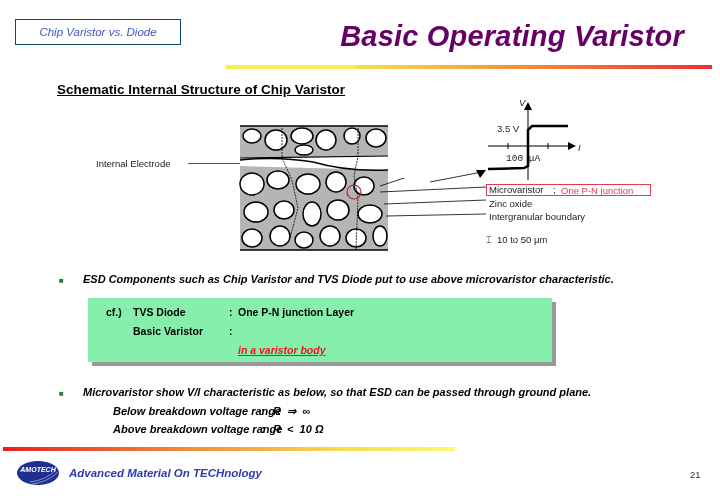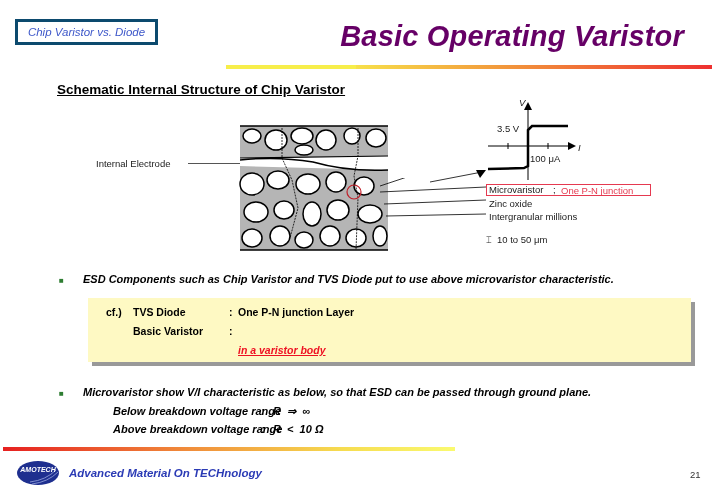--- a/index.html
+++ b/index.html
@@ -1,26 +1,26 @@
 <!DOCTYPE html>
 <html><head>
   <meta charset="utf-8">
   <style>
     * { margin:0; padding:0; box-sizing:border-box; }
     body { width:720px; height:498px; background:#fff; position:relative; overflow:hidden; font-family:"Liberation Sans", sans-serif; }
     .abs { position:absolute; }
-    .tag-box { left:15px; top:19px; width:143px; height:26px; border:3px solid #0c4a6e; color:#3d57c9; font-style:italic; font-size:11.5px; display:flex; align-items:center; justify-content:center; }
+    .tag-box { left:15px; top:19px; width:166px; height:26px; border:1px solid #0c4a6e; color:#3d57c9; font-style:italic; font-size:11.5px; display:flex; align-items:center; justify-content:center; }
     .title { right:36px; top:20px; color:#660066; font-size:29px; font-weight:bold; font-style:italic; letter-spacing:0.2px; }
     .bar-top { left:226px; top:65px; width:130px; height:4px; background:#f7ee4a; }
     .bar-top2 { left:356px; top:65px; width:356px; height:4px; background:linear-gradient(to right,#f7e04a,#f29a3c 40%,#ee3030); }
     .subtitle { left:57px; top:82px; font-size:13.5px; font-weight:bold; text-decoration:underline; color:#000;text-align:right; }
     .label-small { font-size:9.5px; color:#222; }
     .bullet { font-size:8px; color:#2e7d32; }
     .body-text { font-size:11px; font-weight:bold; color:#000;font-style:italic; }
-    .cf-box { left:88px; top:298px; width:603px; height:64px; background:#fef9c3; box-shadow:4px 4px 0 #999; }
+    .cf-box { left:88px; top:298px; width:464px; height:64px; background:#86efac; box-shadow:4px 4px 0 #999; }
     .cf-row { position:absolute; font-size:10.5px; font-weight:bold; color:#000; }
     .red-u { color:#ee1122; font-style:italic; text-decoration:underline; }
     .bottom-bar { left:3px; top:447px; width:452px; height:4px; background:linear-gradient(to right,#e62020,#f08a3a 40%,#f6dc50 75%,#fafa70); }
     .footer-text { left:69px; top:467px; font-size:11.5px; font-style:italic; font-weight:bold; color:#2b3bb5; }
     .page-num { left:690px; top:469px; font-size:9.5px; color:#333; }
     .logo { left:16px; top:460px; width:44px; height:26px; }
     .junction-box { left:486px; top:184px; width:165px; height:12px; border:1px solid #e53950; }
   </style>
 </head>
 <body>
@@ -97,28 +97,28 @@
   <polygon points="92,50 84,46 84,54" fill="#000"></polygon>
   <line x1="44" y1="84" x2="44" y2="10" stroke="#000" stroke-width="1"></line>
   <polygon points="44,6 40,14 48,14" fill="#000"></polygon>
   <line x1="24" y1="47" x2="24" y2="53" stroke="#000"></line>
   <line x1="64" y1="47" x2="64" y2="53" stroke="#000"></line>
   <polyline points="4,73 40,72 44,70 44,34 48,30 84,30" fill="none" stroke="#000" stroke-width="2.5"></polyline>
 </svg>
 <div class="abs label-small" style="left:519px;top:97px;font-style:italic;">V</div>
 <div class="abs label-small" style="left:578px;top:142px;font-style:italic;">I</div>
 <div class="abs label-small" style="left:497px;top:123px;">3.5 V</div>
-<div class="abs label-small" style="left:530px;top:153px;">100 μA</div>
+<div class="abs label-small" style="left:506px;top:153px;font-family:Liberation Mono, monospace;">100 μA</div>
 
 <div class="abs junction-box"></div>
 <div class="abs label-small" style="left:489px;top:184px;">Microvaristor</div>
 <div class="abs label-small" style="left:553px;top:184px;">;</div>
 <div class="abs label-small" style="left:561px;top:185px;color:#e53950;text-align:center;">One P-N junction</div>
 <div class="abs label-small" style="left:489px;top:198px;">Zinc oxide</div>
-<div class="abs label-small" style="left:489px;top:211px;">Intergranular millions</div>
+<div class="abs label-small" style="left:489px;top:211px;">Intergranular boundary</div>
 <div class="abs label-small" style="left:486px;top:234px;">⌶</div>
 <div class="abs label-small" style="left:497px;top:234px;">10 to 50 μm</div>
 
 <div class="abs bullet" style="left:59px;top:276px;">■</div>
 <div class="abs body-text" style="left:83px;top:273px;">ESD Components such as Chip Varistor and TVS Diode put to use above microvaristor characteristic.</div>
 
 <div class="abs cf-box">
   <div class="cf-row" style="left:18px;top:8px;">cf.)</div>
   <div class="cf-row" style="left:45px;top:8px;">TVS Diode</div>
   <div class="cf-row" style="left:141px;top:8px;">:</div>

